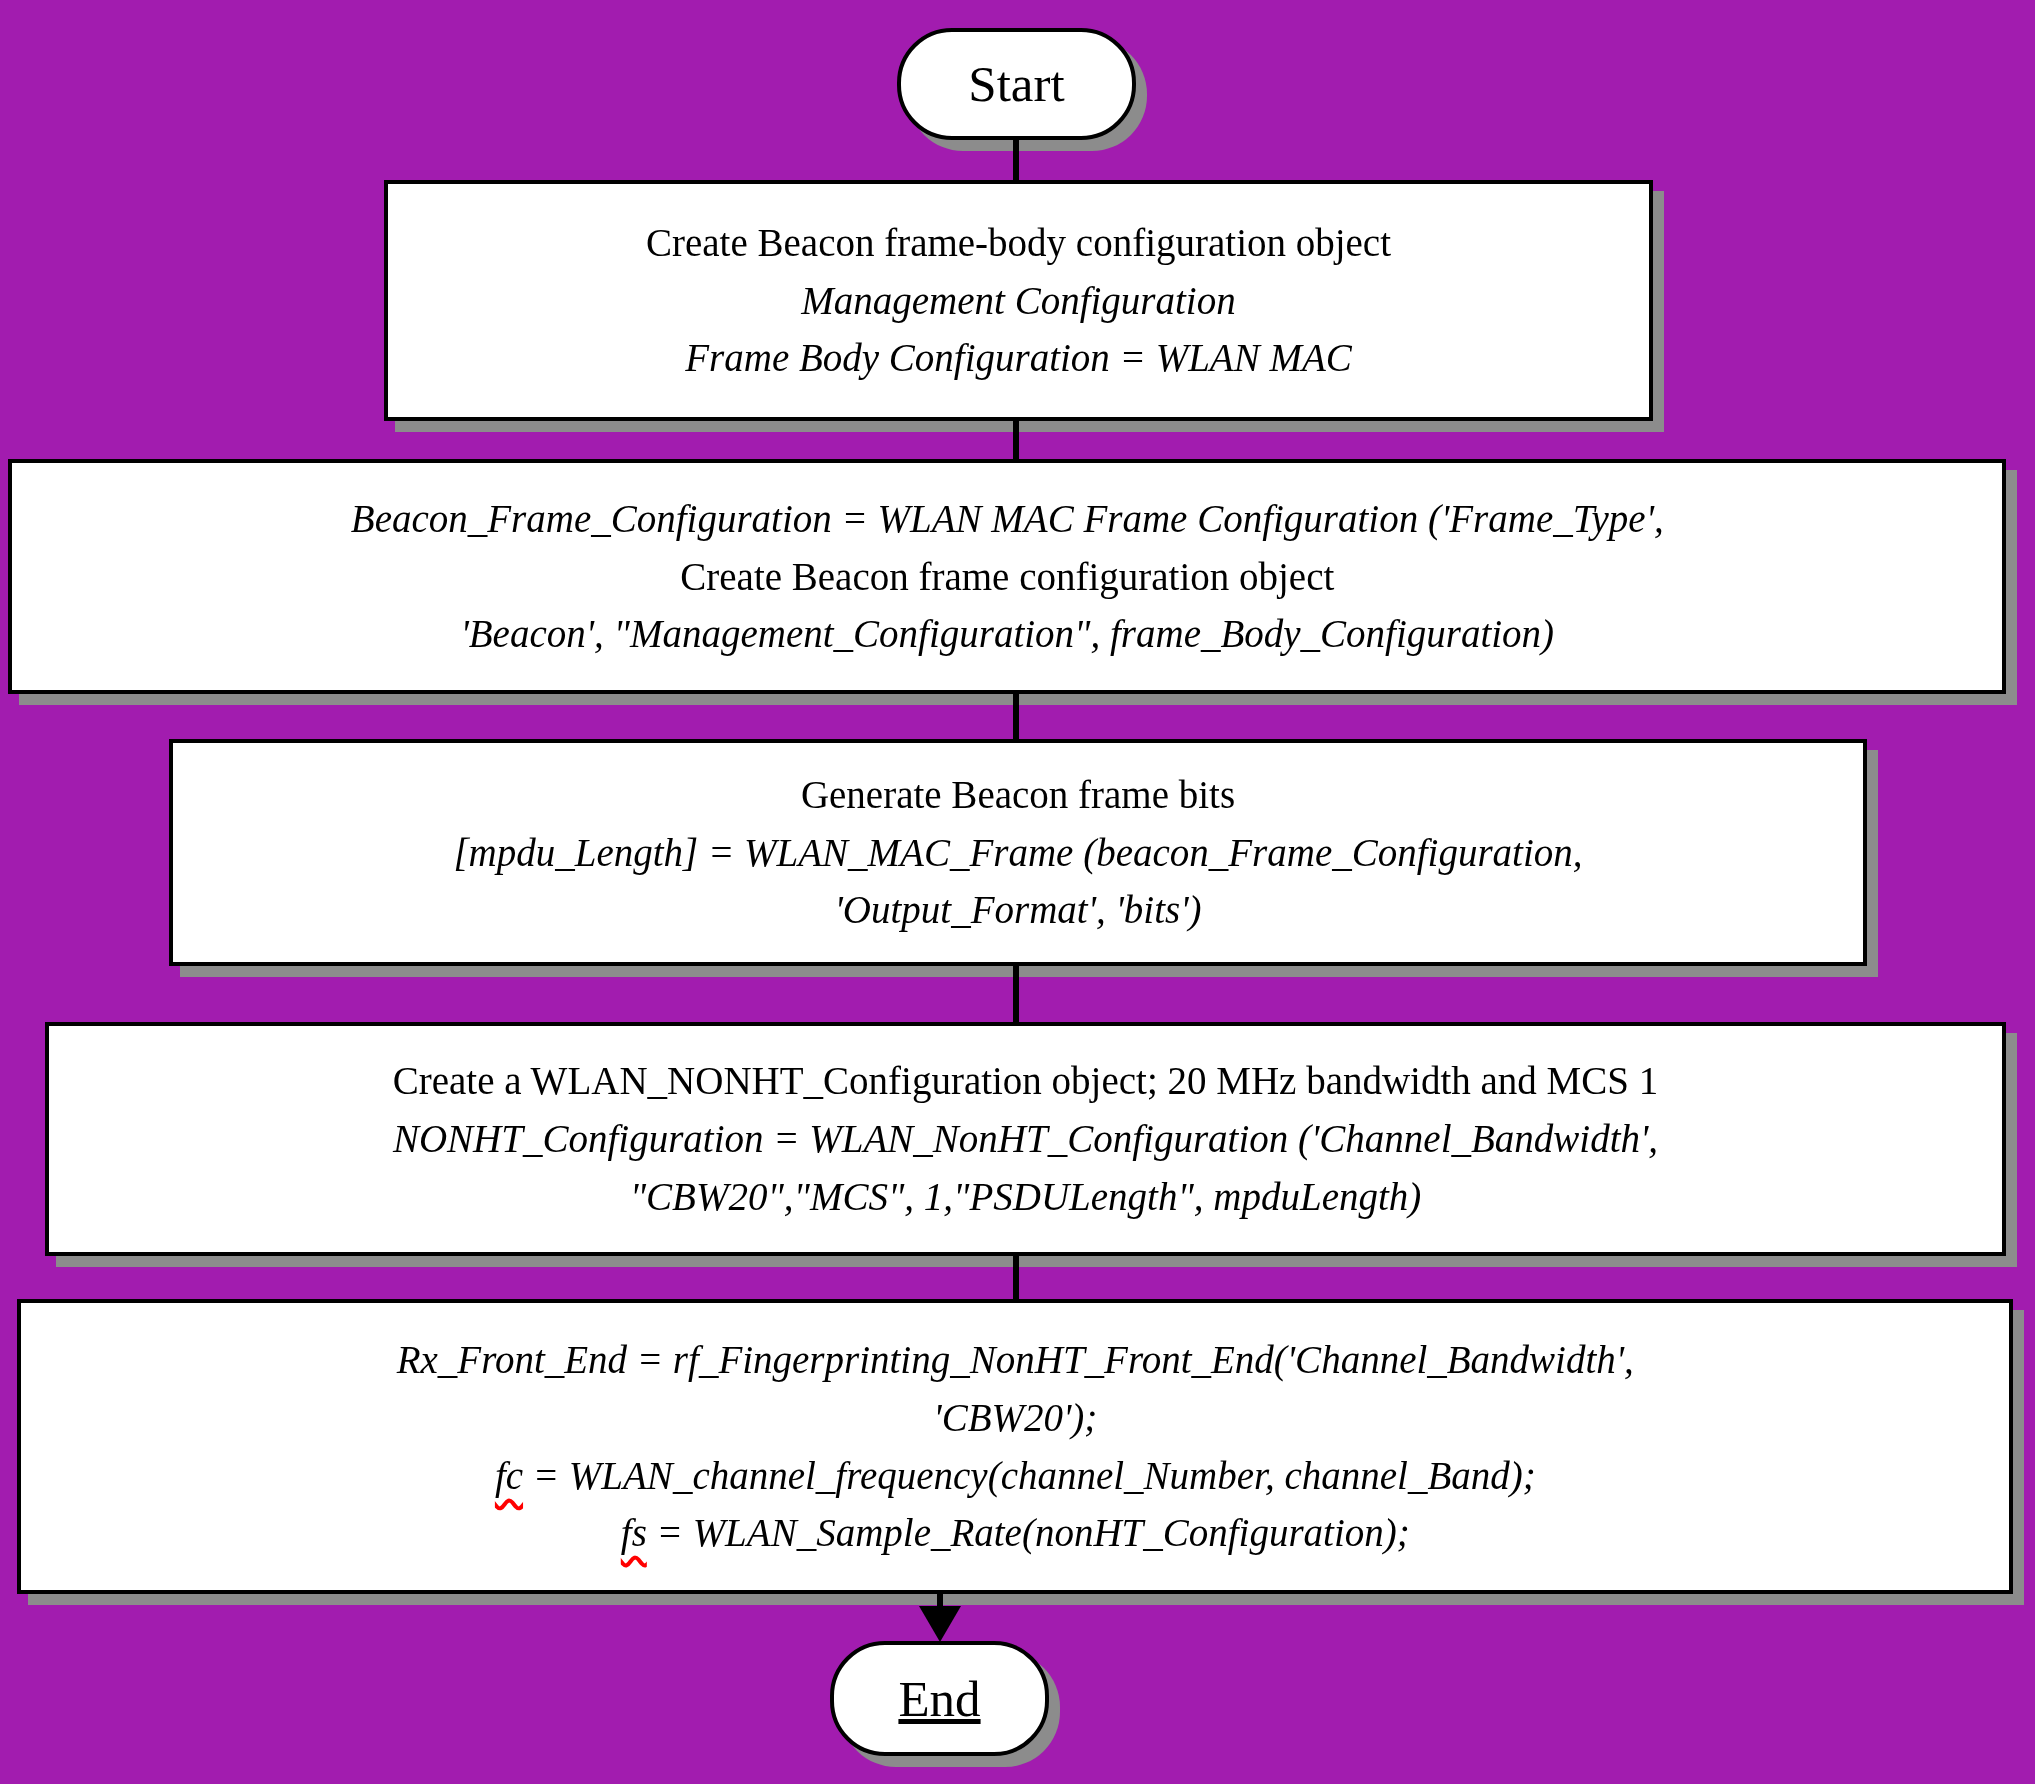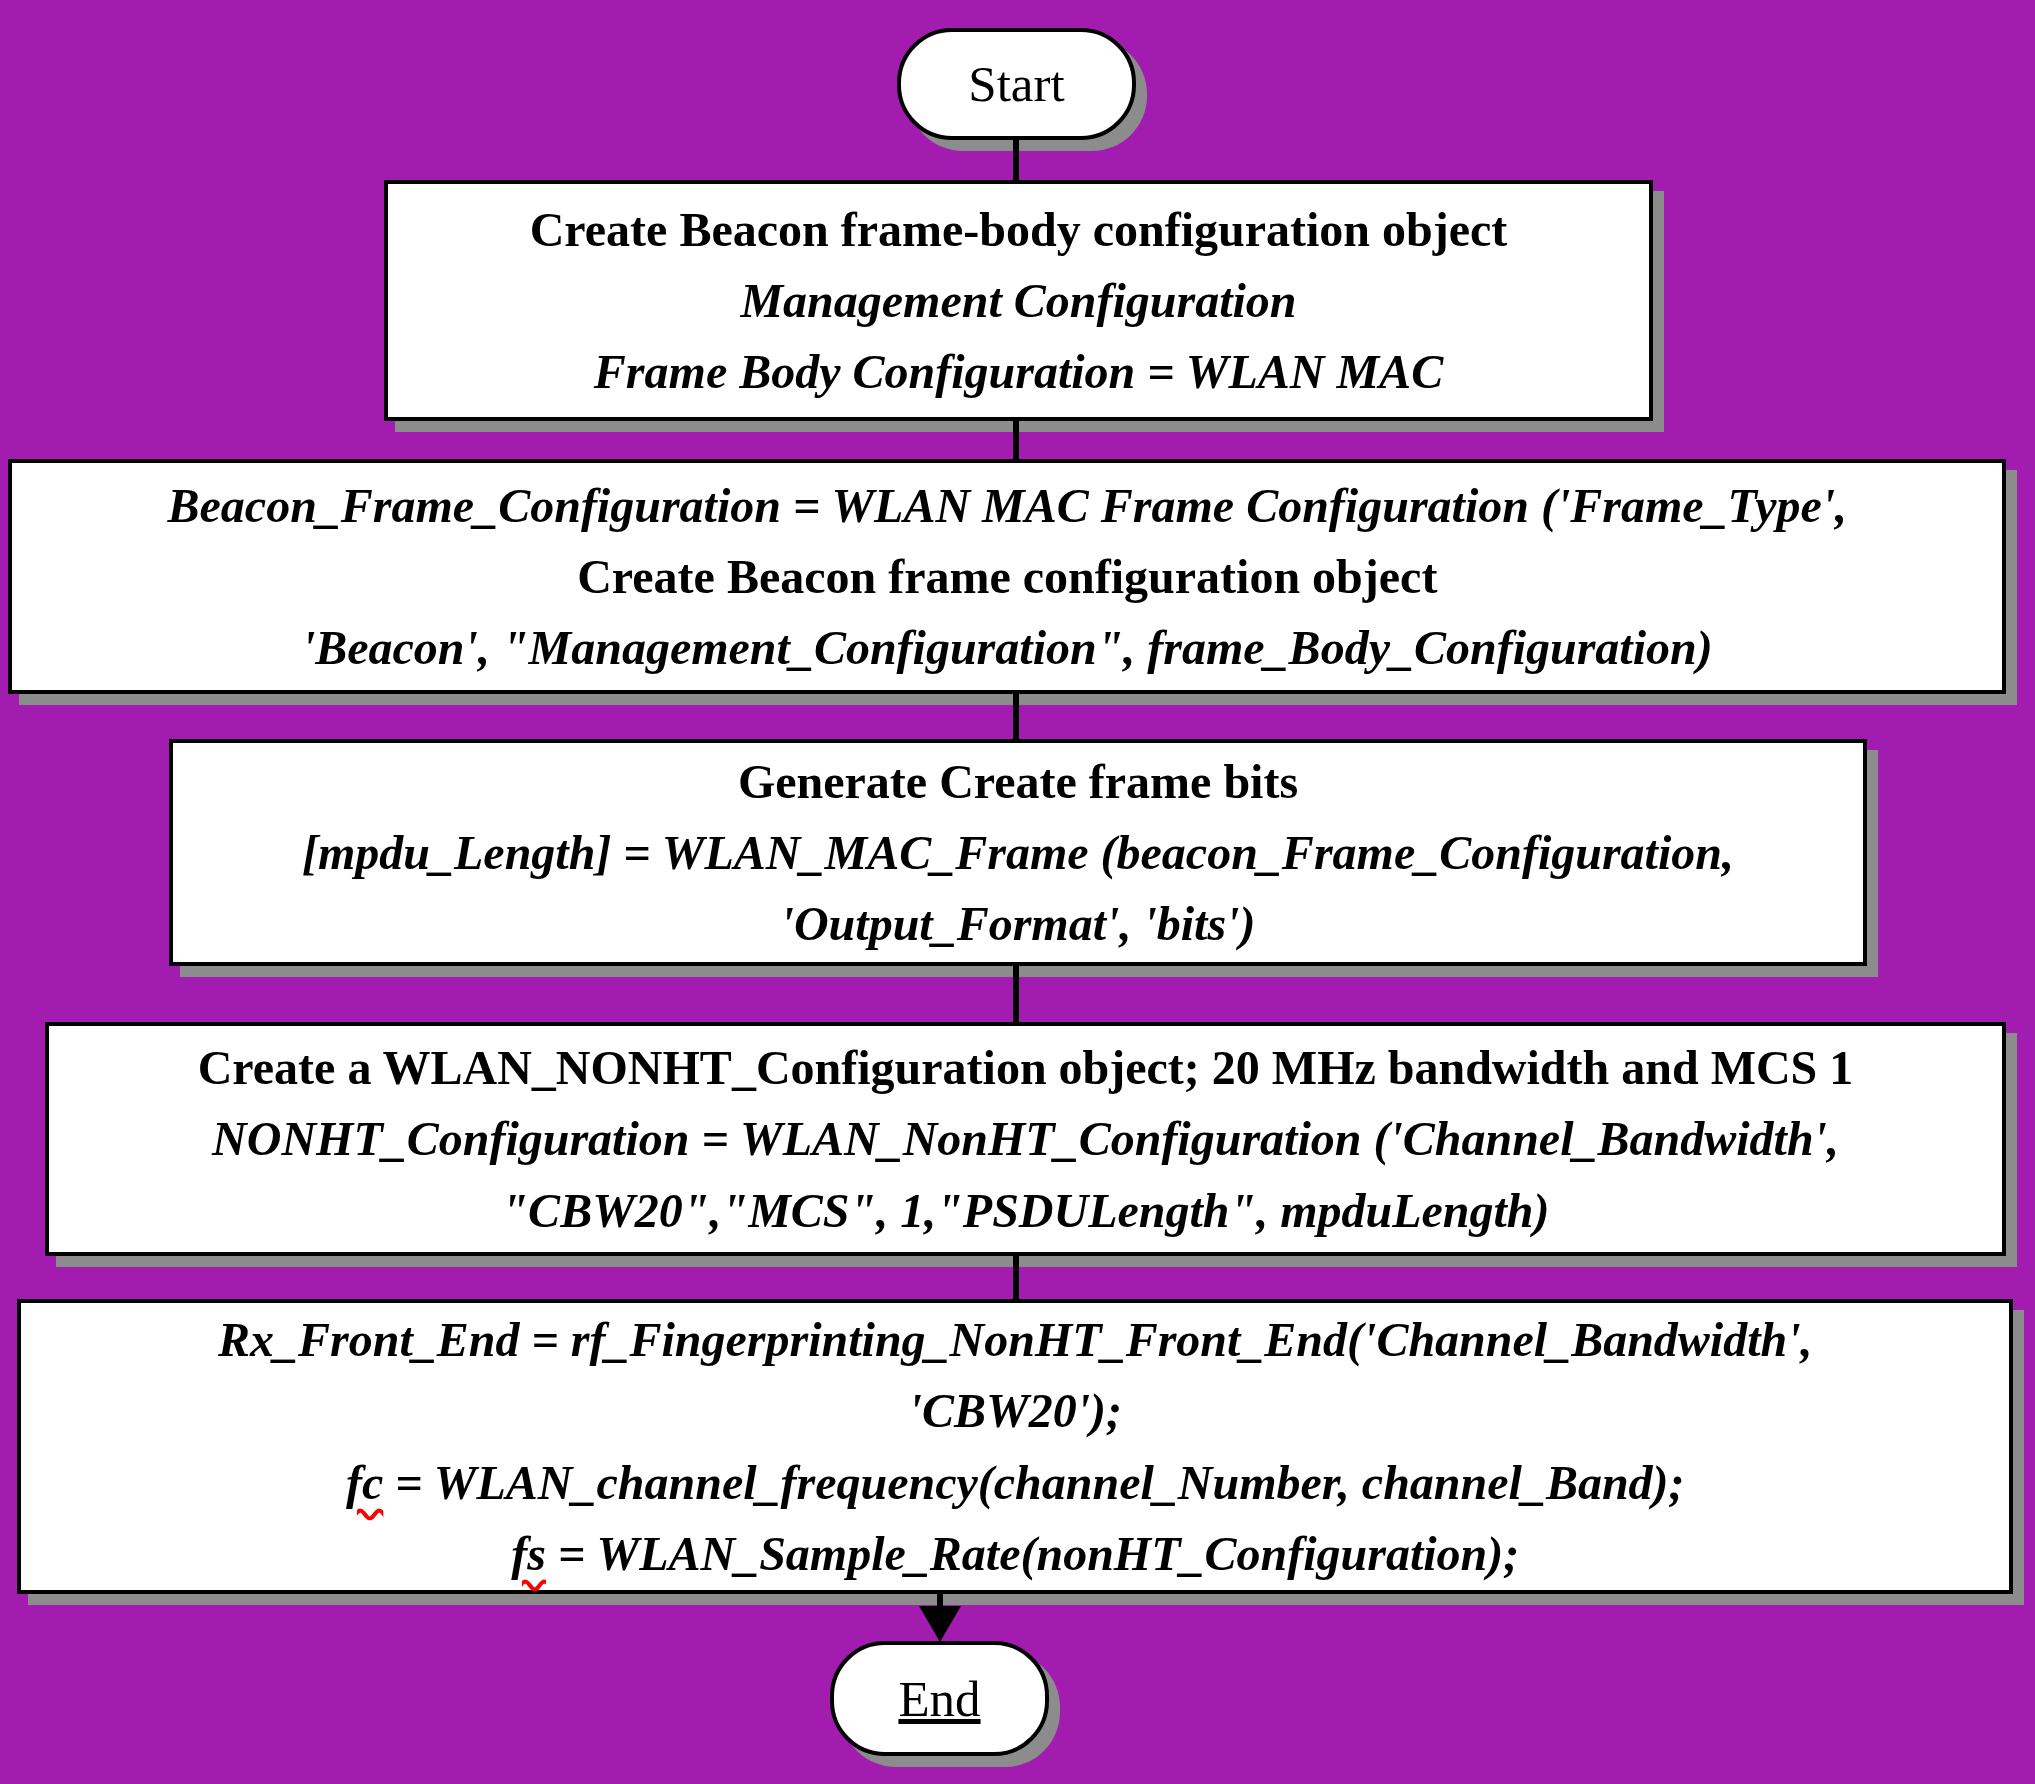--- a/index.html
+++ b/index.html
@@ -23,24 +23,23 @@
     align-items: center;
     justify-content: center;
     text-align: center;
   }
   .terminator {
     border-radius: 55px;
     font-size: 51px;
     font-style: normal;
   }
   .process {
-    font-size: 48px;
+    font-size: 39px;
     line-height: 1.48;
     padding: 2.8px 14px;
-    font-weight: bold;
   }
   .step-line { white-space: nowrap; }
   .line-roman  { font-style: normal; }
   .line-italic { font-style: italic; }
   .connector {
     position: absolute;
     width: 6.2px;
     background: #000000;
   }
   .arrowhead {
@@ -96,21 +95,21 @@
 
   <div class="node process" id="node-step-2">
       <div class="step-line line-italic">Beacon_Frame_Configuration = WLAN MAC Frame Configuration ('Frame_Type',</div>
       <div class="step-line line-roman">Create Beacon frame configuration object</div>
       <div class="step-line line-italic">'Beacon', "Management_Configuration", frame_Body_Configuration)</div>
     </div>
 
   <div class="connector" id="conn-3"></div>
 
   <div class="node process" id="node-step-3">
-      <div class="step-line line-roman">Generate Create frame bits</div>
+      <div class="step-line line-roman">Generate Beacon frame bits</div>
       <div class="step-line line-italic">[mpdu_Length] = WLAN_MAC_Frame (beacon_Frame_Configuration,</div>
       <div class="step-line line-italic">'Output_Format', 'bits')</div>
     </div>
 
   <div class="connector" id="conn-4"></div>
 
   <div class="node process" id="node-step-4">
       <div class="step-line line-roman">Create a WLAN_NONHT_Configuration object; 20 MHz bandwidth and MCS 1</div>
       <div class="step-line line-italic">NONHT_Configuration = WLAN_NonHT_Configuration ('Channel_Bandwidth',</div>
       <div class="step-line line-italic">"CBW20","MCS", 1,"PSDULength", mpduLength)</div>

